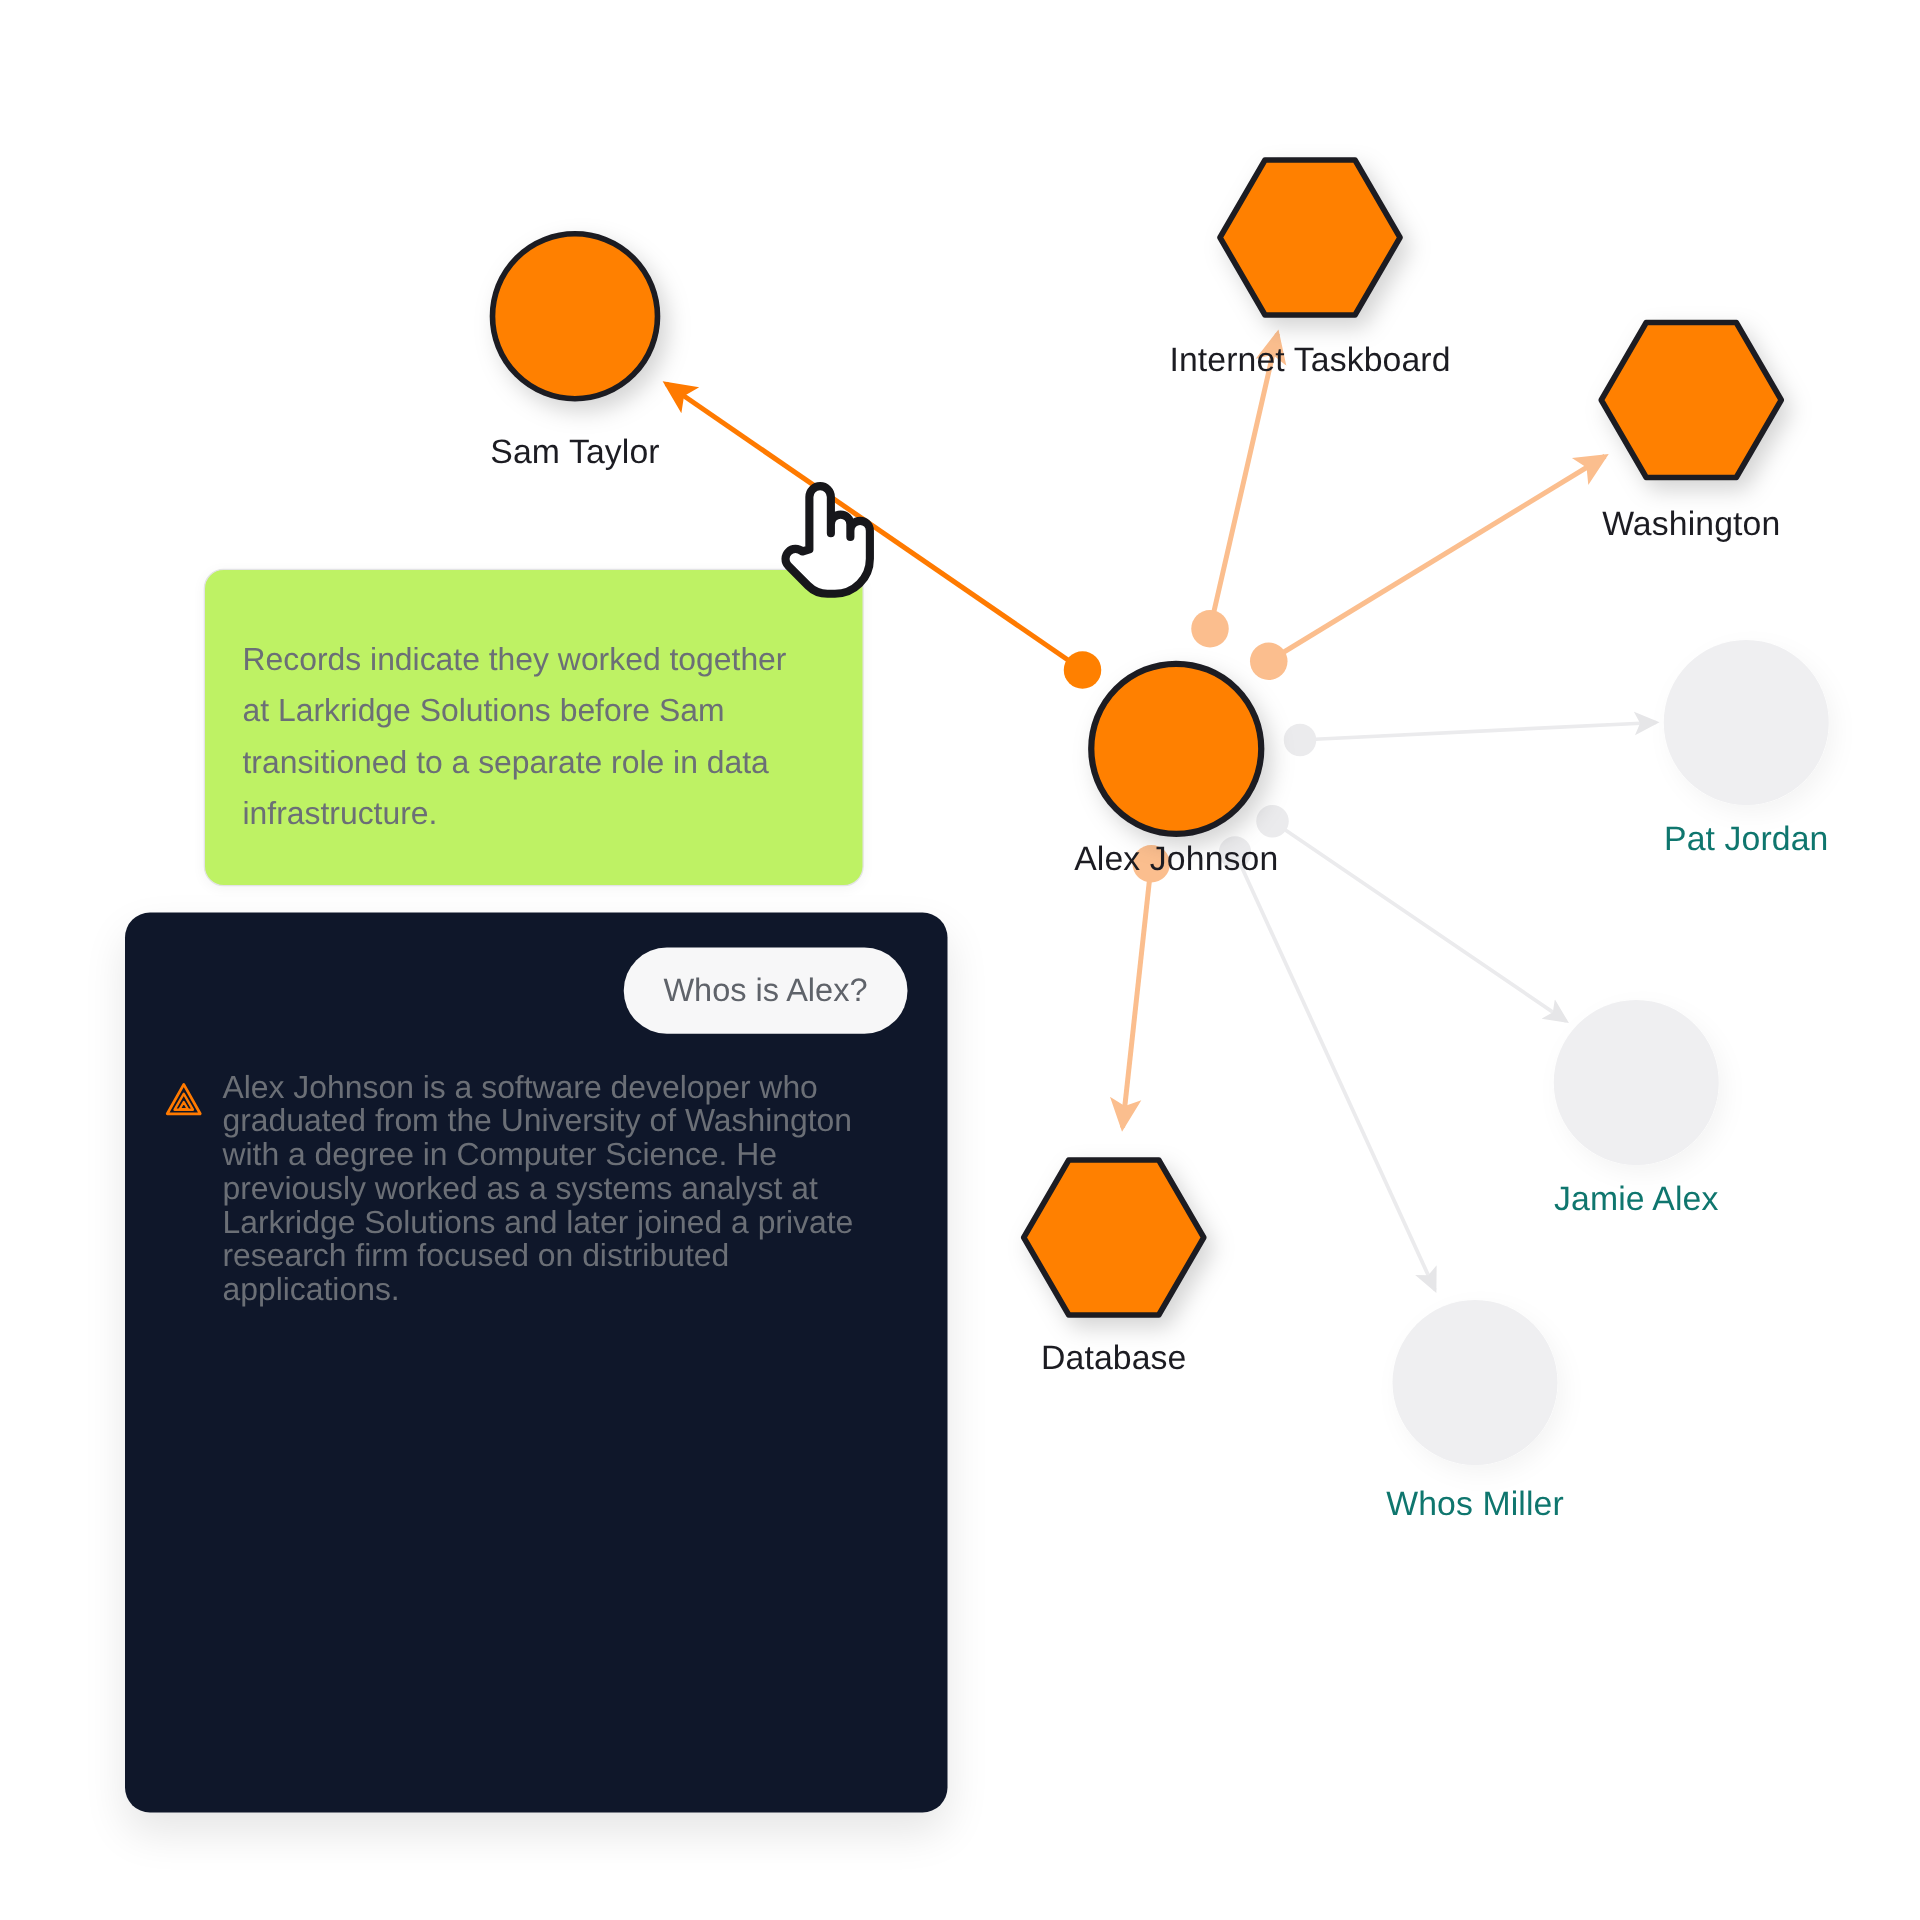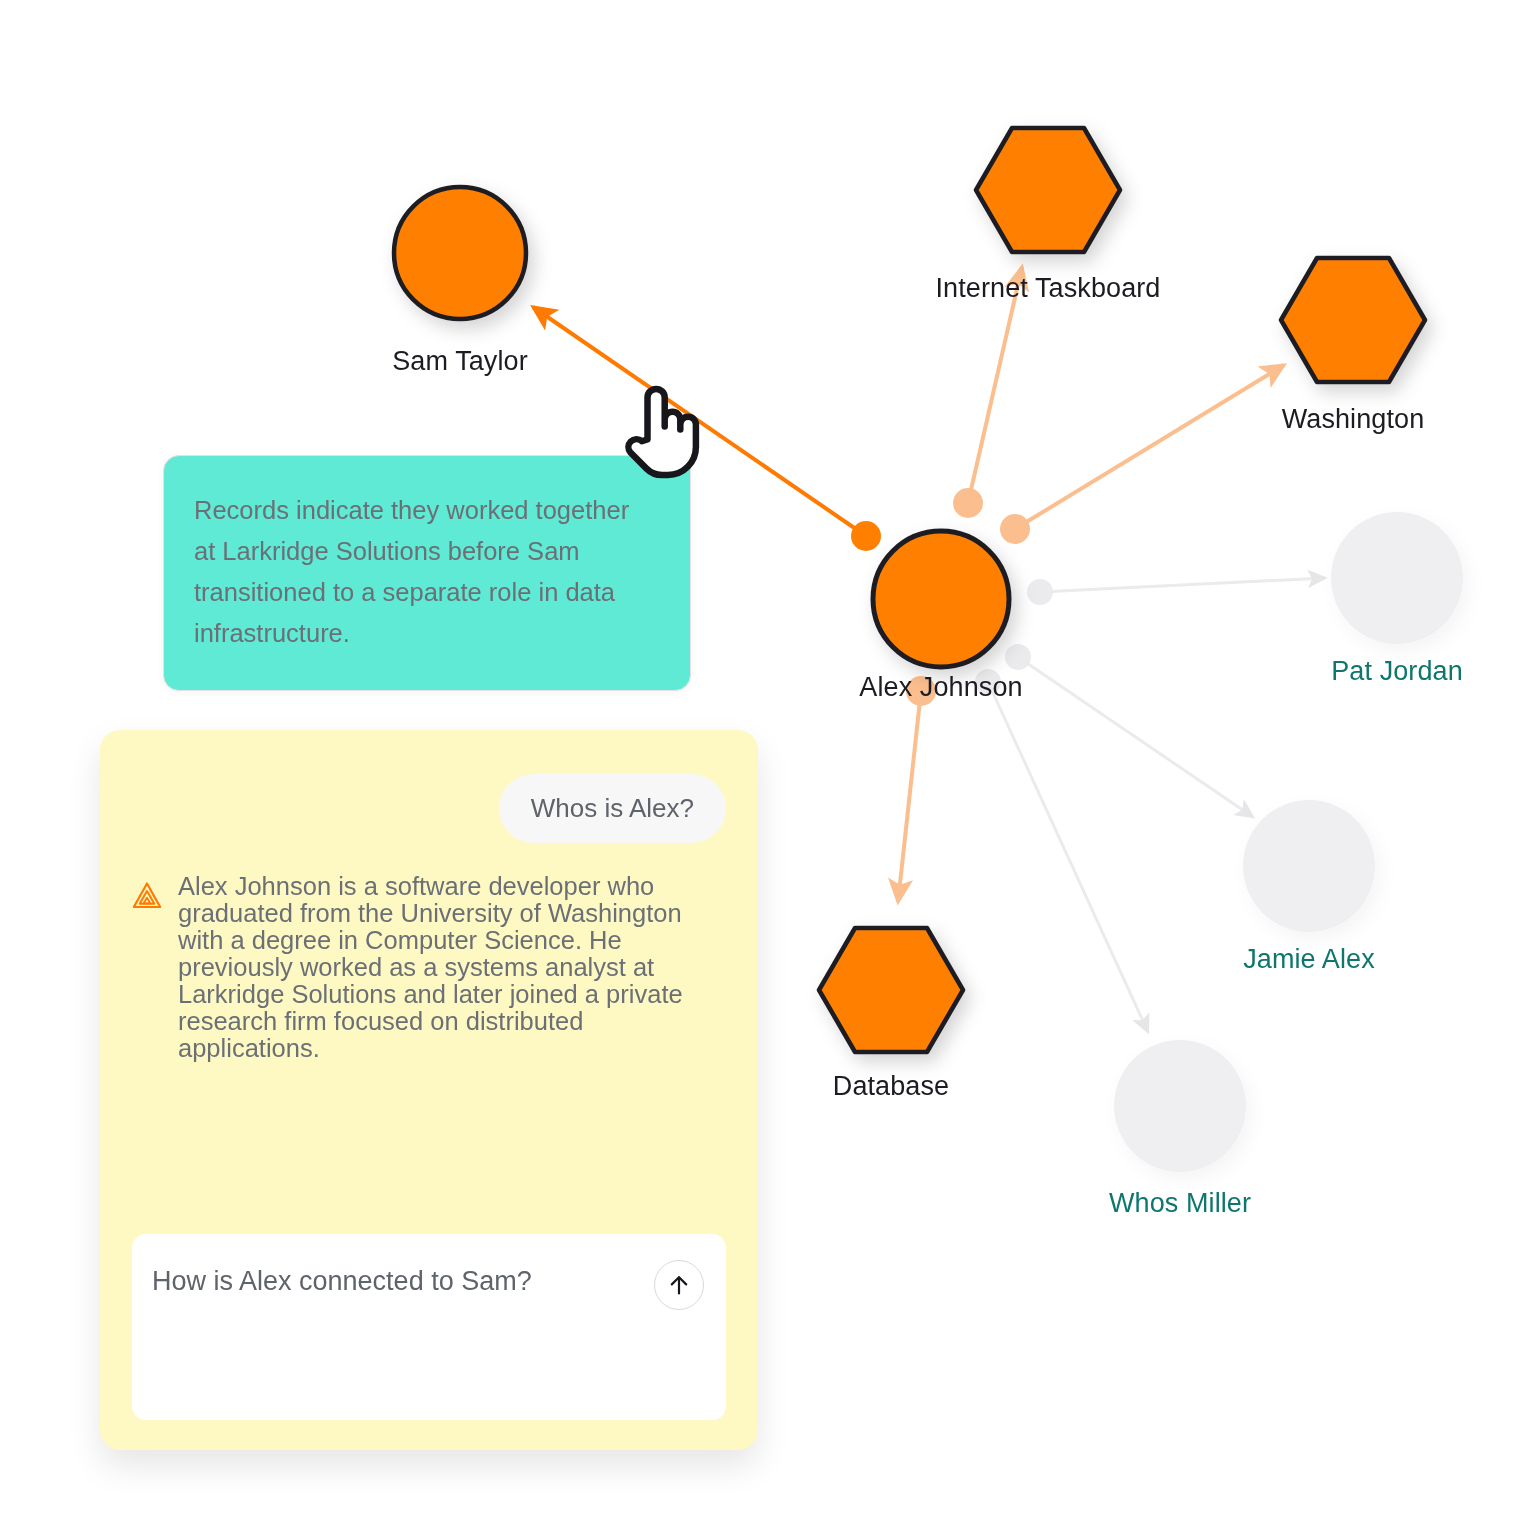--- a/index.html
+++ b/index.html
@@ -36,46 +36,46 @@
   .node-label.active   { color: #1c1c22; }
   .node-label.dimmed   { color: #0f766e; }
 
   
   #edge-tooltip {
     position: absolute;
     left: 163px;
     top: 455px;
     width: 528px;
     box-sizing: border-box;
-    background: #5eead4;
+    background: #bef264;
     border: 1px solid #e3e3e5;
     border-radius: 16px;
-    padding: 34px 36px 36px 30px;
+    padding: 52px 36px 36px 30px;
     box-shadow: 0 2px 10px rgba(0,0,0,0.045);
   }
   #edge-tooltip .tip-text {
     margin: 0;
     font-size: 25.5px;
     line-height: 41px;
     color: #6b6f76;
     font-family: "Liberation Sans", sans-serif;
   }
 
   
   #chat-panel {
     position: absolute;
     left: 100px;
     top: 730px;
     width: 658px;
     height: 720px;
     box-sizing: border-box;
-    background: #fef9c3;
+    background: #0f172a;
     border-radius: 20px;
     box-shadow: 0 16px 34px rgba(0,0,0,0.10);
-    padding: 44px 32px 30px 32px;
+    padding: 28px 32px 30px 32px;
     display: flex;
     flex-direction: column;
   }
   .chat-messages {
     flex: 0 0 auto;
   }
   .user-msg-row {
     display: flex;
     justify-content: flex-end;
     margin-bottom: 30px;
@@ -279,23 +279,14 @@
       <svg class="assistant-icon" viewBox="0 0 30 30" xmlns="http://www.w3.org/2000/svg">
         <path d="M15,2.5 L28.2,26 L1.8,26 Z" fill="none" stroke="#FF7A00" stroke-width="2.2" stroke-linejoin="round"></path>
         <path d="M15,10 L22.3,22.7 L7.7,22.7 Z" fill="none" stroke="#FF7A00" stroke-width="2" stroke-linejoin="round"></path>
         <path d="M15,16.6 L18.3,22.3 L11.7,22.3 Z" fill="none" stroke="#FF7A00" stroke-width="1.8" stroke-linejoin="round"></path>
       </svg>
       <p class="assistant-text">Alex Johnson is a software developer who graduated from the University of Washington with a degree in Computer Science. He previously worked as a systems analyst at Larkridge Solutions and later joined a private research firm focused on distributed applications.</p>
     </div>
 
   </div>
 
-  <div id="composer">
-    <input id="composer-input" type="text" value="How is Alex connected to Sam?" style="">
-    <button id="send-button" aria-label="Send">
-      <svg width="26" height="26" viewBox="0 0 26 26" xmlns="http://www.w3.org/2000/svg">
-        <path d="M13,21.5 L13,5.5" stroke="#17171b" stroke-width="2.2" stroke-linecap="round" fill="none"></path>
-        <path d="M5.8,12.4 L13,5.2 L20.2,12.4" stroke="#17171b" stroke-width="2.2" stroke-linecap="round" stroke-linejoin="round" fill="none"></path>
-      </svg>
-    </button>
-  </div>
 
 </div>
 
 </body></html>

